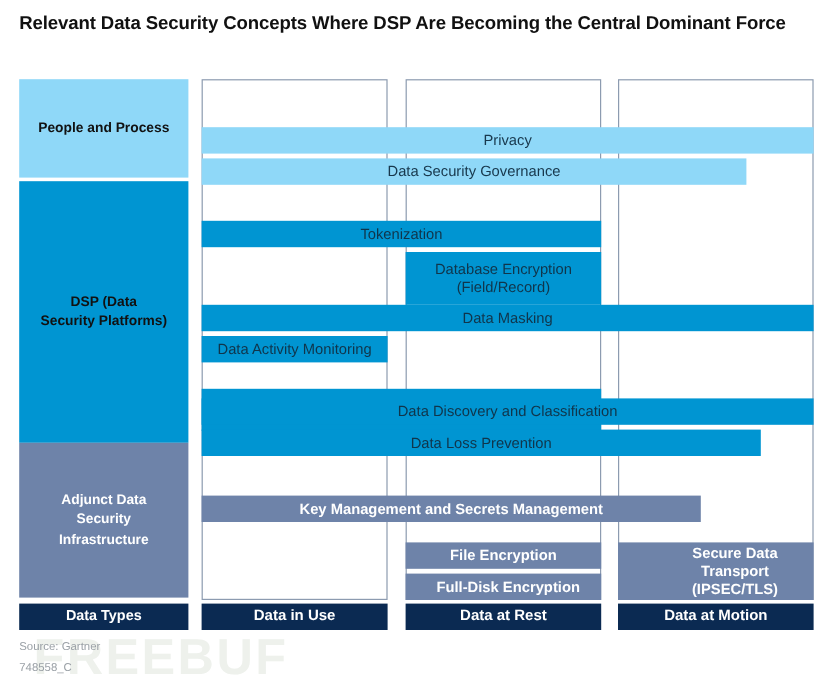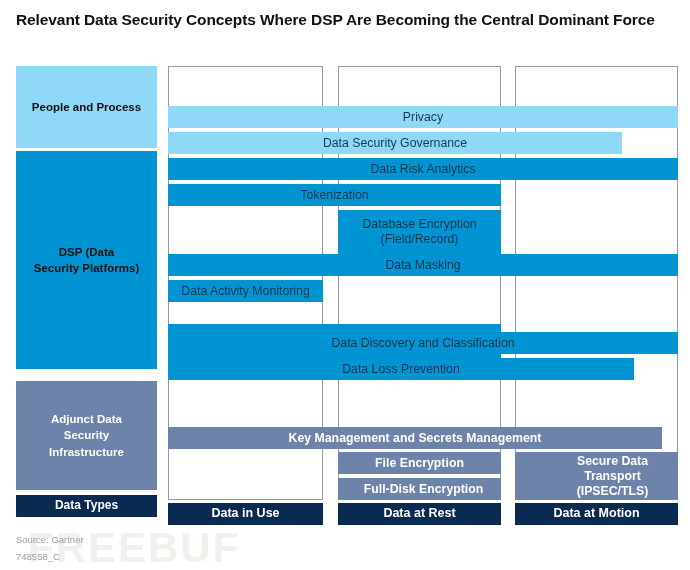--- a/index.html
+++ b/index.html
@@ -43,21 +43,21 @@
     box-sizing:border-box;
     display:flex;align-items:center;justify-content:center;
     text-align:center;
     font-weight:bold;
     font-size:11.5px;
     line-height:1.42;
     padding:2px 6px;
   }
   .lblock.people{height:82px;background:#8FD8F8;color:#111;}
   .lblock.dsp{height:218px;background:#0095D2;color:#111;margin-top:3px;}
-  .lblock.adjunct{height:109px;background:#6E83A9;color:#ffffff;margin-top:12px;}
+  .lblock.adjunct{height:129px;background:#6E83A9;color:#ffffff;margin-top:0;}
   .lblock.types{height:22px;background:#0B2A52;color:#ffffff;margin-top:5px;font-size:12px;align-items:center;}
 
   
   .coloutline{
     position:absolute;
     top:66px;
     border:1px solid #8c9bb0;
     border-top:1px solid #8c9bb0;
     box-sizing:border-box;
     height:434px;
@@ -134,38 +134,37 @@
   </div>
 </div>
 
 <div class="grid">
 
 
   <div class="bar lightblue" style="left:168px;top:106px;width:510px;height:22px;">Privacy</div>
 
   <div class="bar lightblue" style="left:168px;top:132px;width:454px;height:22px;">Data Security Governance</div>
 
-  <div class="bar blue" style="left:168px;top:158px;width:510px;height:22px;">Data Risk Analytics</div>
 
   <div class="bar blue" style="left:168px;top:184px;width:333px;height:22px;">Tokenization</div>
 
   <div class="bar blue" style="left:338px;top:210px;width:163px;height:44px;">Database Encryption (Field/Record)</div>
 
   <div class="bar blue" style="left:168px;top:254px;width:510px;height:22px;">Data Masking</div>
 
   <div class="bar blue" style="left:168px;top:280px;width:155px;height:22px;">Data Activity Monitoring</div>
 
   <div class="bar blue" style="left:168px;top:324px;width:333px;height:35px;">Data Access Governance</div>
 
   <div class="bar blue" style="left:168px;top:332px;width:510px;height:22px;">Data Discovery and Classification</div>
 
   <div class="bar blue" style="left:168px;top:358px;width:466px;height:22px;">Data Loss Prevention</div>
 
 
-  <div class="bar gray" style="left:168px;top:427px;width:494px;height:22px;">Key Management and Secrets Management</div>
+  <div class="bar gray" style="left:168px;top:413px;width:416px;height:22px;">Key Management and Secrets Management</div>
 
   <div class="bar gray" style="left:338px;top:452px;width:163px;height:22px;">File Encryption</div>
 
   <div class="bar gray" style="left:338px;top:478px;width:163px;height:22px;padding-left:12px;">Full-Disk Encryption</div>
 
   <div class="bar gray" style="left:515px;top:452px;width:163px;height:48px;padding-left:36px;">Secure Data Transport (IPSEC/TLS)</div>
 
   <div class="bar navy" style="left:168px;top:503px;width:155px;height:22px;">Data in Use</div>
 
   <div class="bar navy" style="left:338px;top:503px;width:163px;height:22px;">Data at Rest</div>

